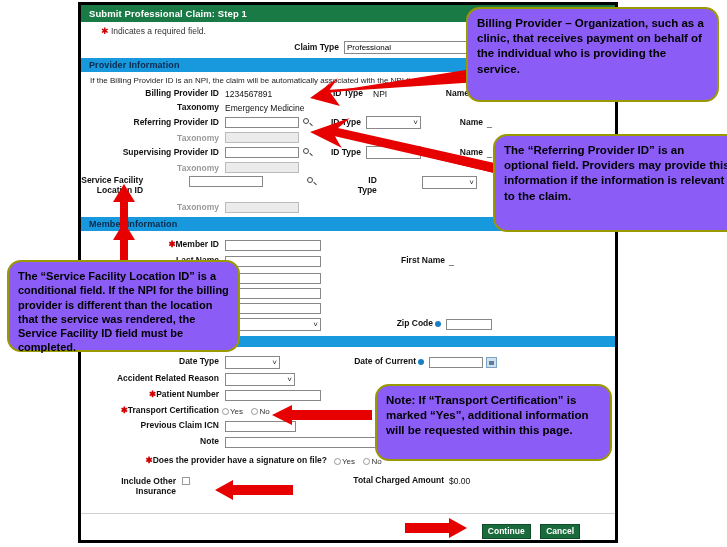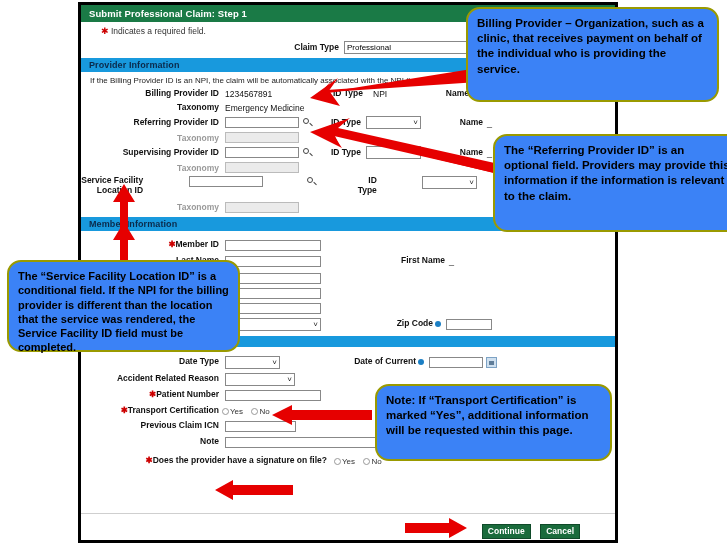--- a/index.html
+++ b/index.html
@@ -215,21 +215,21 @@
     padding: 2px 5px;
     border: 1px solid #0f4a29;
     display: inline-block;
     font-family: "Liberation Sans", sans-serif;
     line-height: 1;
   }
 
   
   .callout {
     position: absolute;
-    background: #3b82f6;
+    background: #8b5cf6;
     border: 2px solid #9a9a00;
     border-radius: 14px;
     color: #000;
     font-weight: bold;
     font-size: 11.5px;
     line-height: 1.32;
     padding: 7px 9px;
     box-sizing: border-box;
     z-index: 40;
     font-family: "Liberation Sans", sans-serif;
@@ -439,20 +439,29 @@
     <div class="frow" style="padding-top:7px;">
       <div class="lbl" style="width:246px;">
         <span class="star">✱</span><span>Does the provider have a signature on file?</span>
       </div>
       <div style="margin-left:7px;">
         <span class="radio"></span><span class="radio-lbl">Yes</span>
         <span class="radio"></span><span class="radio-lbl">No</span>
       </div>
     </div>
 
+    <div class="frow" style="padding-top:9px;align-items:flex-start;">
+      <div class="lbl" style="width:95px;line-height:1.25;">
+        <div>Include Other</div>
+        <div>Insurance</div>
+      </div>
+      <span class="chk" style="margin-left:6px;margin-top:1px;"></span>
+      <div class="lbl" style="width:110px;margin-left:144px;">Total Charged Amount</div>
+      <div class="val" style="margin-left:5px;">$0.00</div>
+    </div>
 
     <div class="btnbar" style="position:absolute;left:0;bottom:0;width:534px;">
       <div style="position:absolute;right:35px;top:6px;">
         <span class="btn">Continue</span>
         <span class="btn" style="margin-left:5px;">Cancel</span>
       </div>
     </div>
 
   </div>
 </div>

